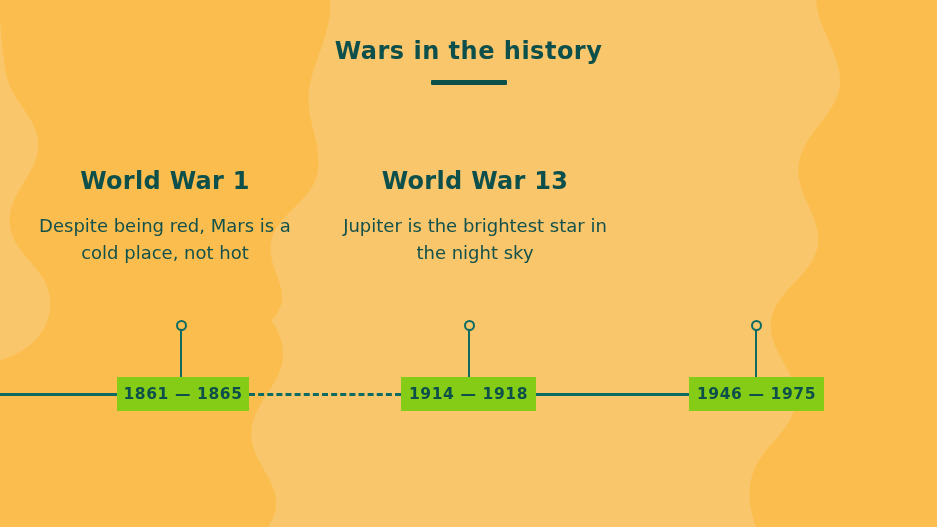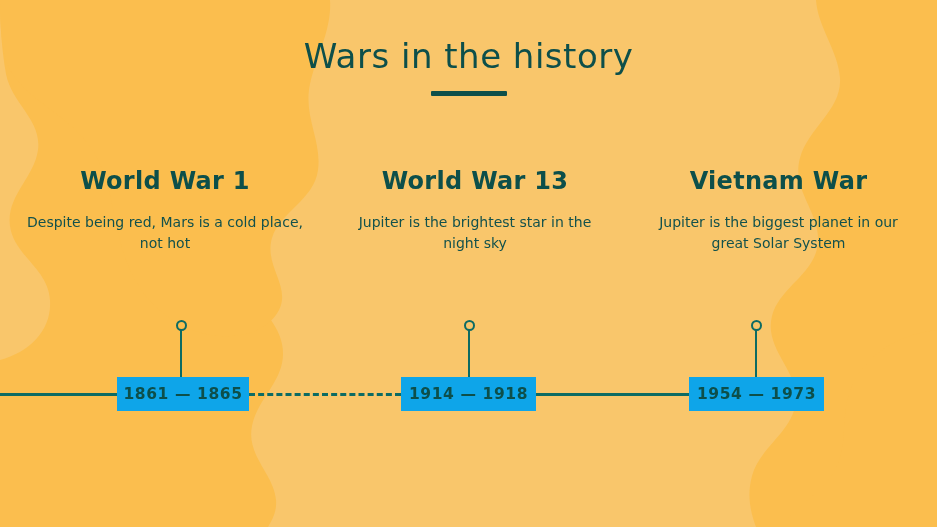--- a/index.html
+++ b/index.html
@@ -35,22 +35,22 @@
   .title-block {
     position: absolute;
     left: 0;
     top: 38px;
     width: 937px;
     text-align: center;
   }
   .title {
     margin: 0;
     font-family: "DejaVu Sans", sans-serif;
-    font-size: 34px;
-    font-weight: normal;
+    font-size: 24px;
+    font-weight: bold;
     letter-spacing: 0.5px;
     color: #0d4f4a;
     line-height: 1.1;
   }
   .title-rule {
     margin: 16px auto 0 auto;
     width: 76px;
     height: 5px;
     background: #0d4f4a;
     border-radius: 1px;
@@ -75,21 +75,21 @@
   .col-heading {
     margin: 0;
     font-size: 24px;
     font-weight: bold;
     color: #0d4f4a;
     letter-spacing: 0.3px;
     line-height: 1.15;
   }
   .col-body {
     margin: 16px 0 0 0;
-    font-size: 14px;
+    font-size: 18px;
     font-weight: normal;
     color: #12514c;
     line-height: 1.55;
   }
 
   
   .timeline {
     position: absolute;
     left: 0;
     top: 0;
@@ -105,21 +105,21 @@
   .axis-seg.dashed {
     background: none;
     border-top: 3px dashed #0d6b63;
     height: 0;
   }
 
   .marker {
     position: absolute;
     top: 377px;
     height: 34px;
-    background: #0ea5e9;
+    background: #84cc16;
     color: #0d4f4a;
     font-size: 15.5px;
     font-weight: bold;
     letter-spacing: 0.6px;
     display: flex;
     align-items: center;
     justify-content: center;
   }
 
   .stem {
@@ -196,24 +196,20 @@
 
   <div class="columns">
     <div class="col col-1">
       <h2 class="col-heading">World War 1</h2>
       <p class="col-body">Despite being red, Mars is a cold place, not hot</p>
     </div>
     <div class="col col-2">
       <h2 class="col-heading">World War 13</h2>
       <p class="col-body">Jupiter is the brightest star in the night sky</p>
     </div>
-    <div class="col col-3">
-      <h2 class="col-heading">Vietnam War</h2>
-      <p class="col-body">Jupiter is the biggest planet in our great Solar System</p>
-    </div>
   </div>
 
   <div class="timeline">
 
     <div class="axis-seg" style="left:0px; width:117px;"></div>
     <div class="axis-seg dashed" style="left:249px; width:152px;"></div>
     <div class="axis-seg" style="left:536px; width:153px;"></div>
 
     <div class="stem" style="left:180px; top:330px; height:48px;"></div>
     <div class="stem-dot" style="left:175.5px; top:320px;"></div>
@@ -223,18 +219,18 @@
 
     <div class="stem" style="left:468px; top:330px; height:48px;"></div>
     <div class="stem-dot" style="left:463.5px; top:320px;"></div>
     <div class="marker" style="left:401px; width:135px;justify-content:center;">
       <span>1914 — 1918</span>
     </div>
 
     <div class="stem" style="left:755px; top:330px; height:48px;"></div>
     <div class="stem-dot" style="left:750.5px; top:320px;"></div>
     <div class="marker" style="left:689px; width:135px;">
-      <span>1954 — 1973</span>
+      <span>1946 — 1975</span>
     </div>
 
   </div>
 
 </div>
 
 </body></html>

